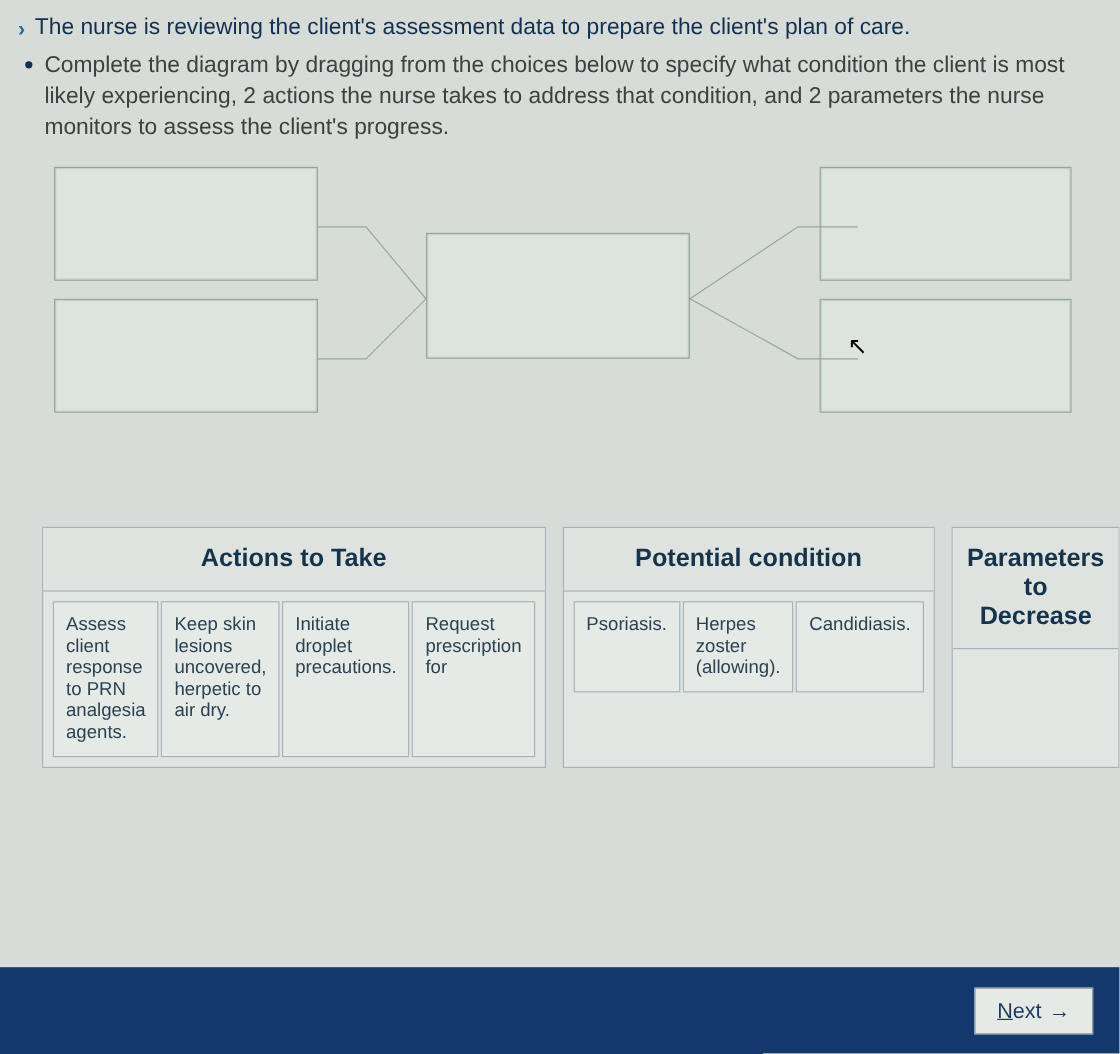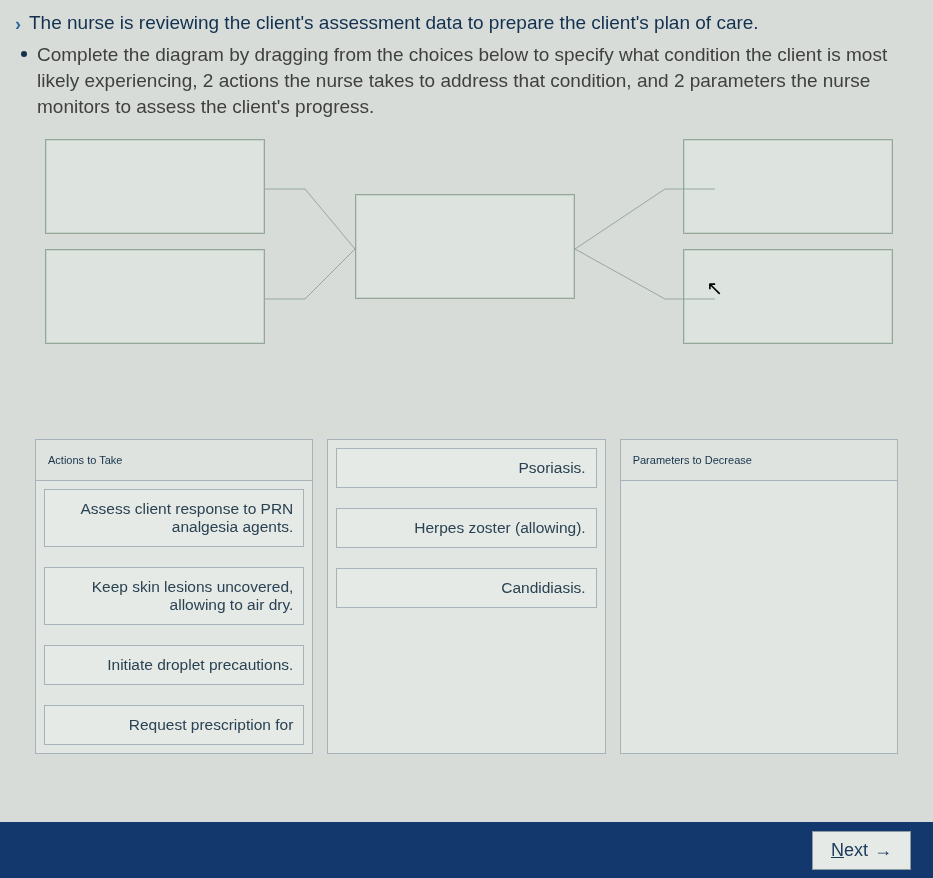--- a/index.html
+++ b/index.html
@@ -68,46 +68,46 @@
     display: flex;
     gap: 14px;
     padding: 0 20px;
   }
   .col {
     flex: 1;
     border: 1px solid #a7b3b8;
     background: #e2e6e3;
   }
   .col-header {
-    font-weight: normal;
-    font-size: 11px;
+    font-weight: bold;
+    font-size: 21px;
     padding: 14px 12px;
     border-bottom: 1px solid #a7b3b8;
     color: #15334a;
     background: #dfe3e0;
+    text-align: center;
   }
   .col-body {
     padding: 8px;
     display: flex;
-    flex-direction: column;
-    gap: 20px;
-    text-align: right;
+    flex-direction: row;
+    gap: 2px;
   }
   .chip {
     border: 1px solid #a7b3b8;
     background: #e6eae6;
     padding: 10px 10px;
     font-size: 15.5px;
     color: #2a4252;
     cursor: grab;
   }
   .footer-bar {
     position: absolute;
     left: 0; right: 0; bottom: 0;
-    height: 56px;
+    height: 72px;
     background: #13386e;
     display: flex;
     justify-content: flex-end;
     align-items: center;
     padding-right: 22px;
   }
   .next-btn {
     background: #e6eae6;
     border: 1px solid #8b9aa2;
     color: #1a3a5a;
@@ -157,27 +157,28 @@
 </div>
 
 <div class="cursor-arrow">↖</div>
 
 <div class="choices">
 
   <div class="col">
     <div class="col-header">Actions to Take</div>
     <div class="col-body">
       <div class="chip">Assess client response to PRN analgesia agents.</div>
-      <div class="chip">Keep skin lesions uncovered, allowing to air dry.</div>
+      <div class="chip">Keep skin lesions uncovered, herpetic to air dry.</div>
       <div class="chip">Initiate droplet precautions.</div>
       <div class="chip">Request prescription for</div>
     </div>
   </div>
 
   <div class="col">
+    <div class="col-header">Potential condition</div>
     <div class="col-body">
       <div class="chip">Psoriasis.</div>
       <div class="chip">Herpes zoster (allowing).</div>
       <div class="chip">Candidiasis.</div>
     </div>
   </div>
 
   <div class="col">
     <div class="col-header">Parameters to Decrease</div>
   </div>

